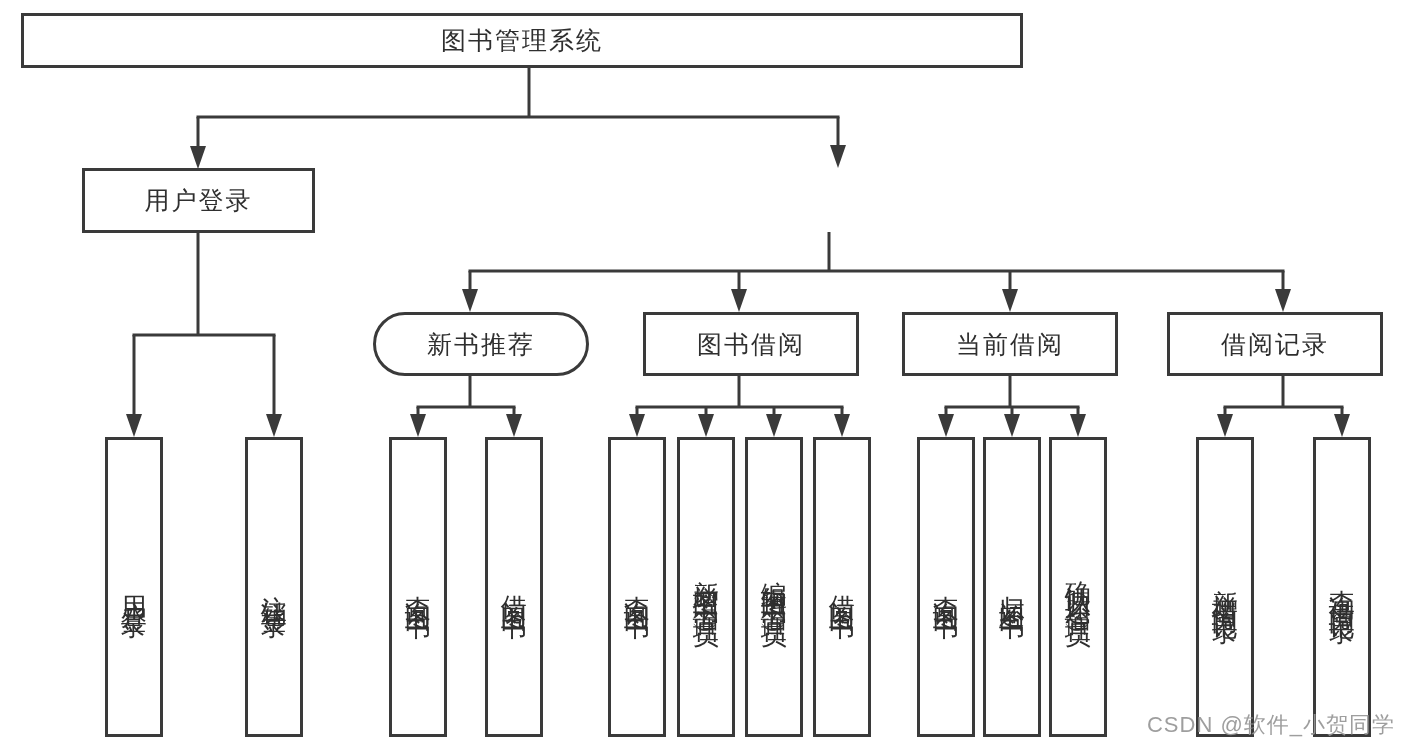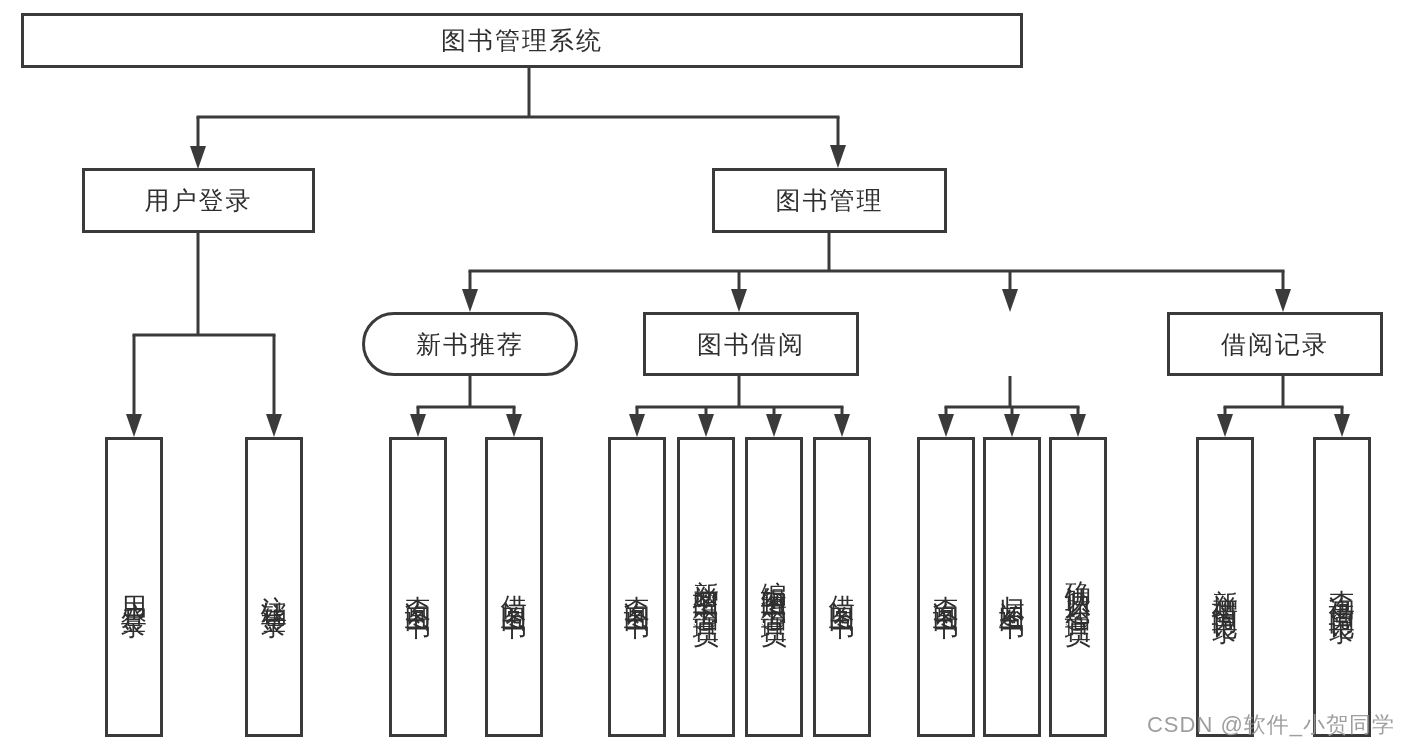--- a/index.html
+++ b/index.html
@@ -104,24 +104,24 @@
       <line x1="1225" y1="407" x2="1225" y2="418"></line>
       <polygon points="1217,414 1233,414 1225,437" stroke="none"></polygon>
       <line x1="1342" y1="407" x2="1342" y2="418"></line>
       <polygon points="1334,414 1350,414 1342,437" stroke="none"></polygon>
     </g>
   </svg>
 
   <div class="box hbox root">图书管理系统</div>
 
   <div class="box hbox lvl1" style="left:82px;width:233px;">用户登录</div>
-  <div class="box hbox lvl1" style="left:712px;width:235px;">图书管理</div>
 
-  <div class="box hbox lvl2" style="left:362px;border-radius:32px;">新书推荐</div>
+  <div class="box hbox lvl2" style="left:373px;border-radius:32px;">新书推荐</div>
   <div class="box hbox lvl2" style="left:631px;margin-left:12px;">图书借阅</div>
+  <div class="box hbox lvl2" style="left:902px;">当前借阅</div>
   <div class="box hbox lvl2" style="left:1167px;">借阅记录</div>
 
   <div class="box vbox leaf" style="left:105px;">用户登录</div>
   <div class="box vbox leaf" style="left:245px;">注销登录</div>
 
   <div class="box vbox leaf" style="left:389px;">查询图书</div>
   <div class="box vbox leaf" style="left:485px;">借阅图书</div>
 
   <div class="box vbox leaf" style="left:608px;">查询图书</div>
   <div class="box vbox leaf" style="left:677px;">新增图书（管理员）</div>

